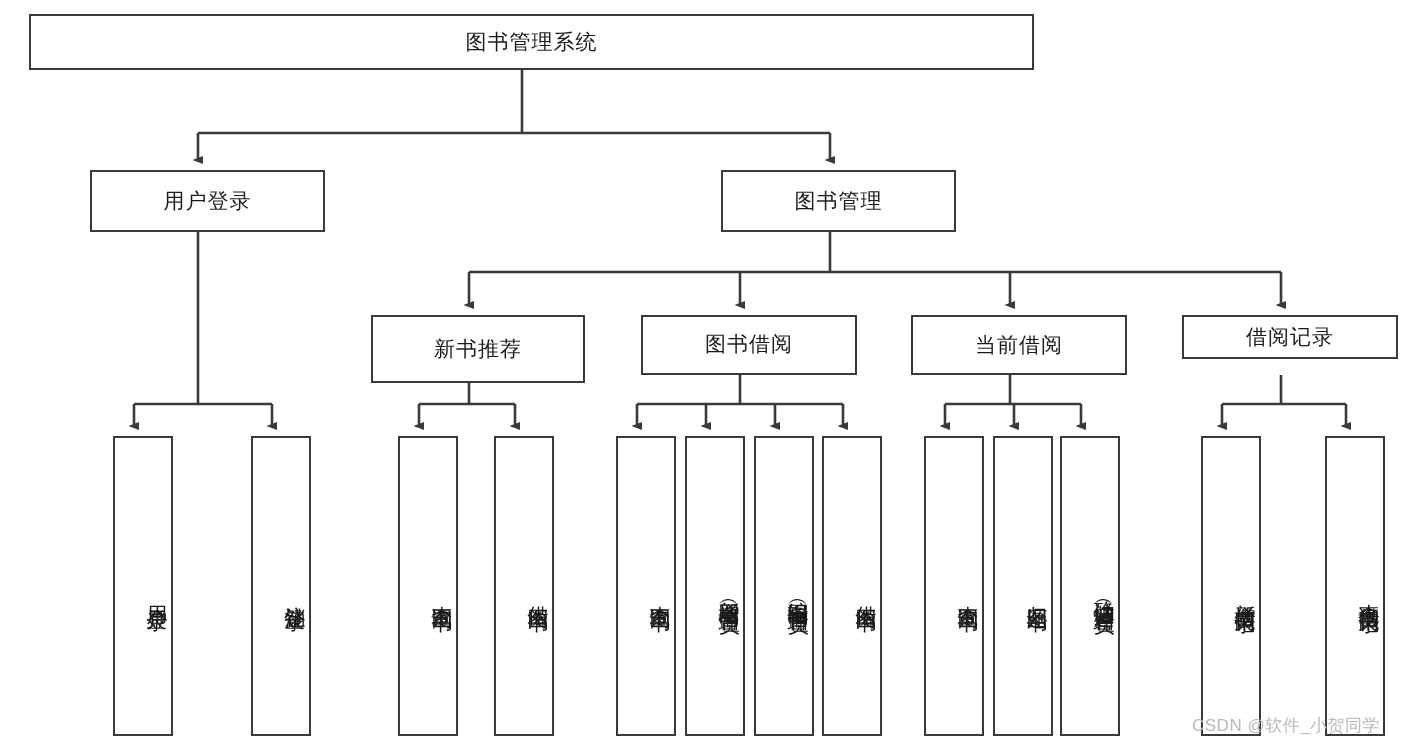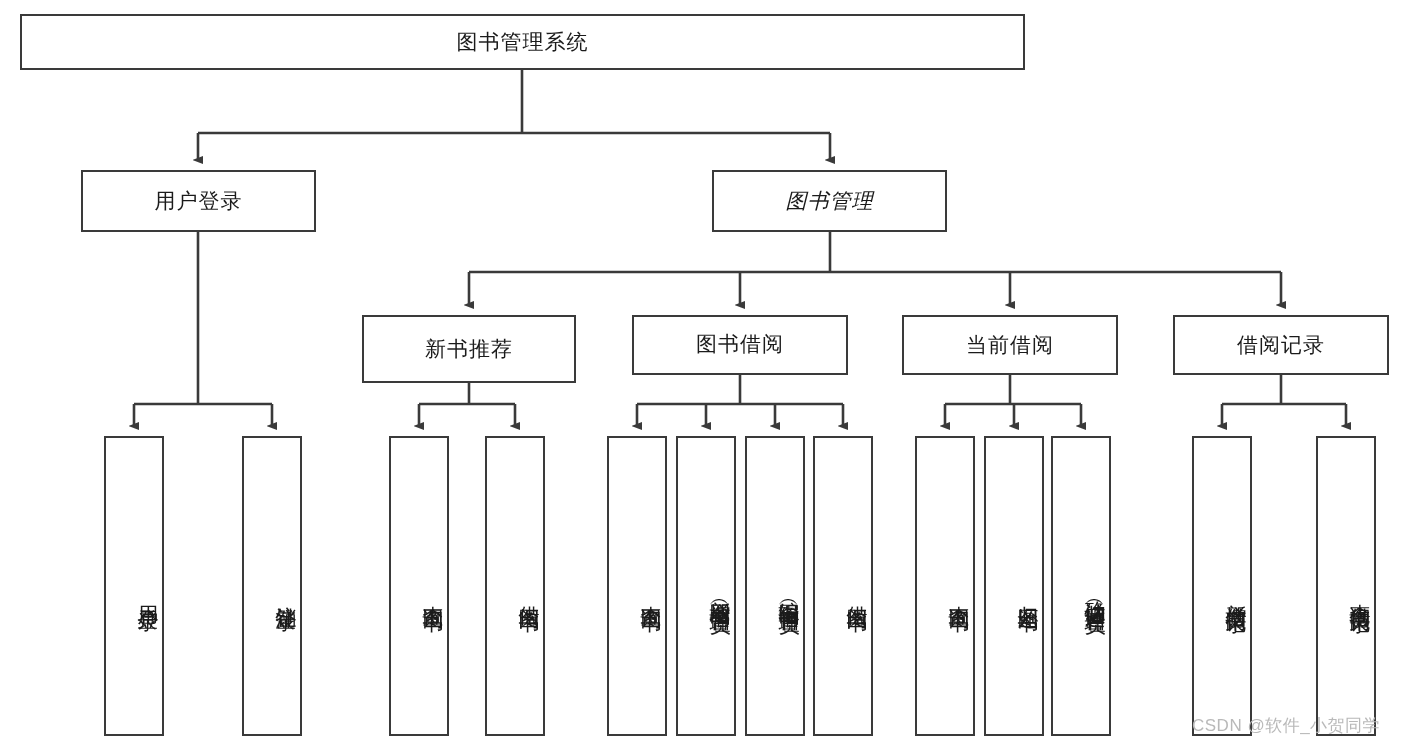--- a/index.html
+++ b/index.html
@@ -27,20 +27,21 @@
   }
   .node {
     position: absolute;
     box-sizing: border-box;
     border: 2px solid #3a3a3a;
     background: #ffffff;
     display: flex;
     align-items: center;
     justify-content: center;
     color: #1b1b1b;
+    margin-left: 9px;
   }
   .node.horiz {
     font-size: 21px;
     letter-spacing: 1px;
     line-height: 1.2;
   }
   .node.vert {
     writing-mode: vertical-rl;
     text-orientation: upright;
     font-size: 21px;
@@ -122,34 +123,34 @@
     </g>
   </svg>
 
   <div class="node horiz" style="left:20px; top:14px; width:1005px; height:56px;">
     <span>图书管理系统</span>
   </div>
 
   <div class="node horiz" style="left:81px; top:170px; width:235px; height:62px;">
     <span>用户登录</span>
   </div>
-  <div class="node horiz" style="left:712px; top:170px; width:235px; height:62px;font-style:italic;">
+  <div class="node horiz" style="left:712px; top:170px; width:235px; height:62px;">
     <span>图书管理</span>
   </div>
 
   <div class="node horiz" style="left:362px; top:315px; width:214px; height:68px;">
     <span>新书推荐</span>
   </div>
   <div class="node horiz" style="left:632px; top:315px; width:216px; height:60px;font-family:Liberation Serif, serif;">
     <span>图书借阅</span>
   </div>
   <div class="node horiz" style="left:902px; top:315px; width:216px; height:60px;">
     <span>当前借阅</span>
   </div>
-  <div class="node horiz" style="left:1173px; top:315px; width:216px; height:60px;">
+  <div class="node horiz" style="left:1173px; top:315px; width:216px; height:44px;">
     <span>借阅记录</span>
   </div>
 
   <div class="node vert" style="left:104px; top:436px; width:60px; height:300px;">
     <span class="vtext">用户登录</span>
   </div>
   <div class="node vert" style="left:242px; top:436px; width:60px; height:300px;">
     <span class="vtext">注销登录</span>
   </div>
   <div class="node vert" style="left:389px; top:436px; width:60px; height:300px;">

